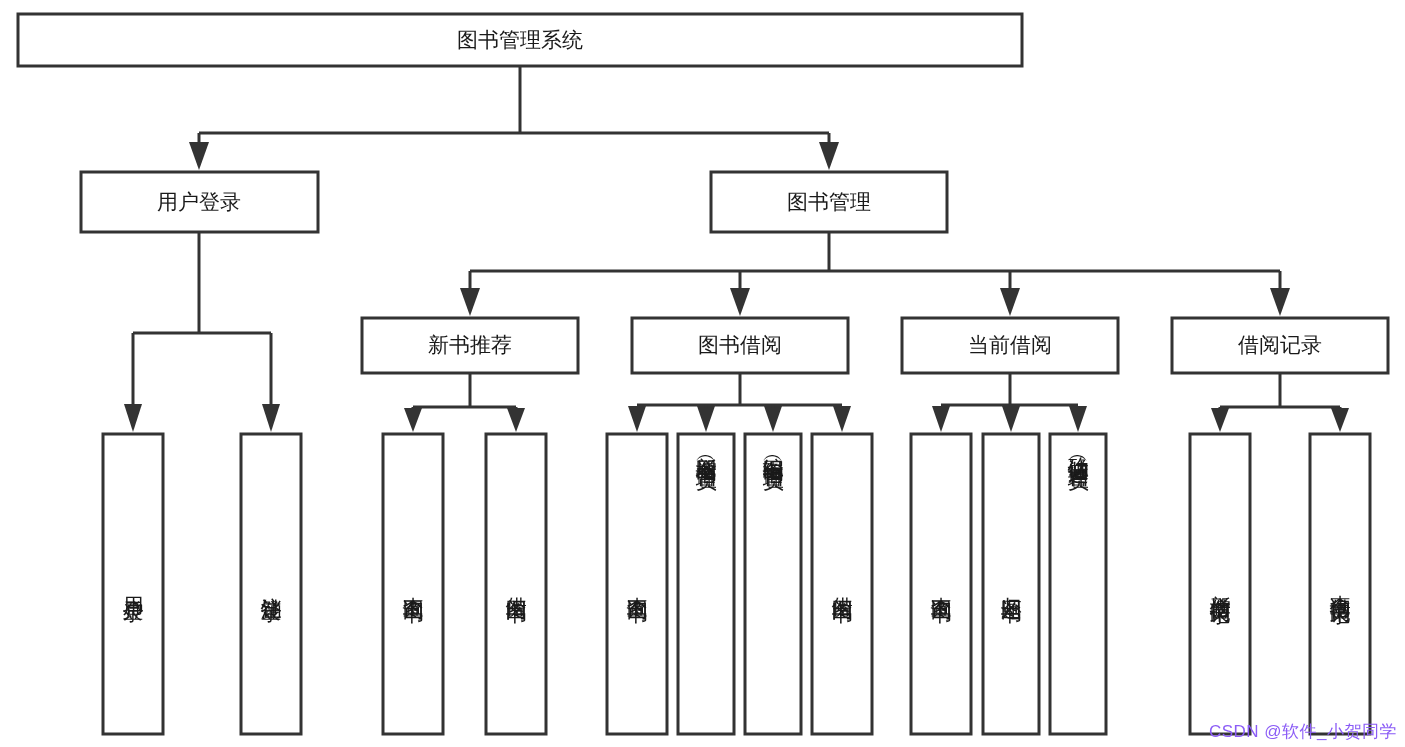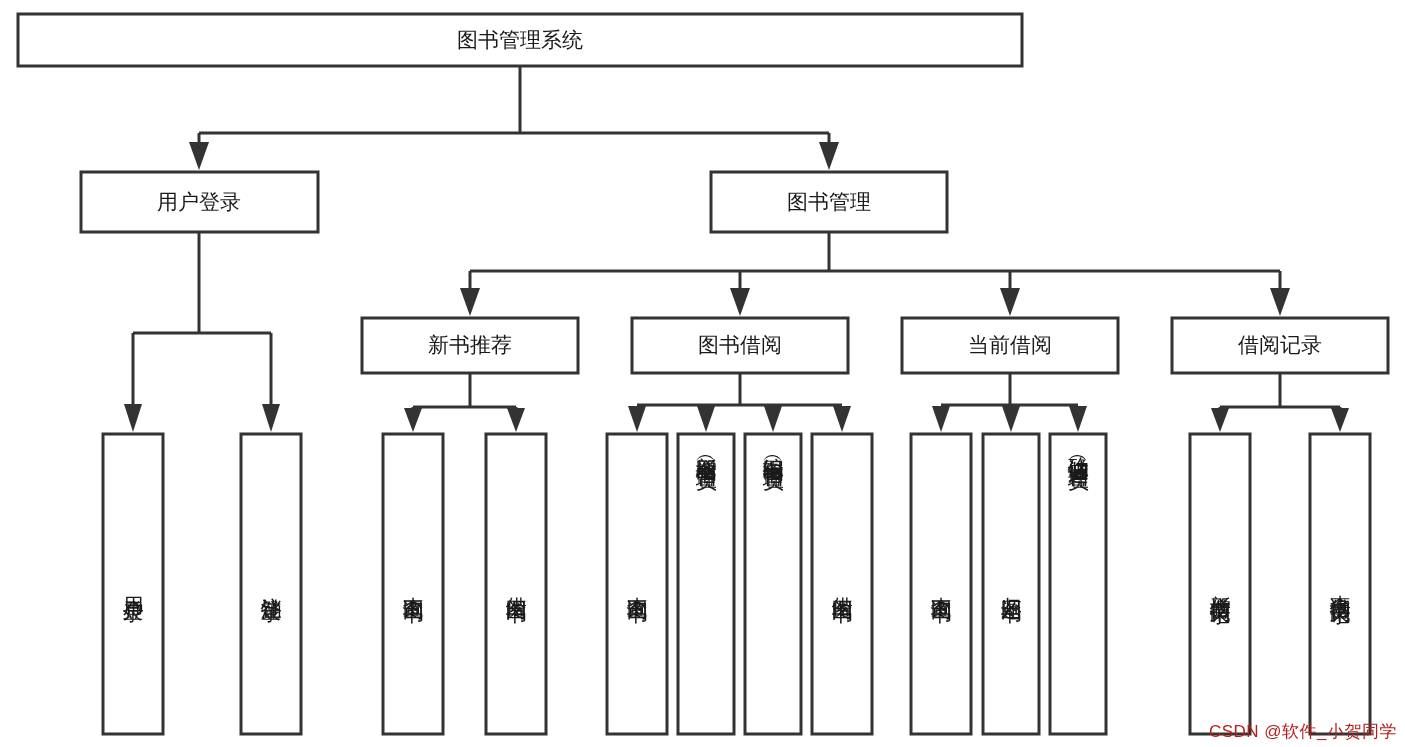--- a/index.html
+++ b/index.html
@@ -66,21 +66,21 @@
   .arrow-head {
     fill: #333333;
     stroke: none;
   }
   #watermark {
     position: absolute;
     right: 8px;
     bottom: 4px;
     font-family: "Liberation Sans", "DejaVu Sans", sans-serif;
     font-size: 17px;
-    color: #b91c1c;
+    color: #8b5cf6;
     white-space: nowrap;
     letter-spacing: 0.5px;
   }
 </style>
 </head>
 <body>
 
 <div id="diagram-root">
 
   <svg id="flowchart" viewBox="0 0 1405 747">

